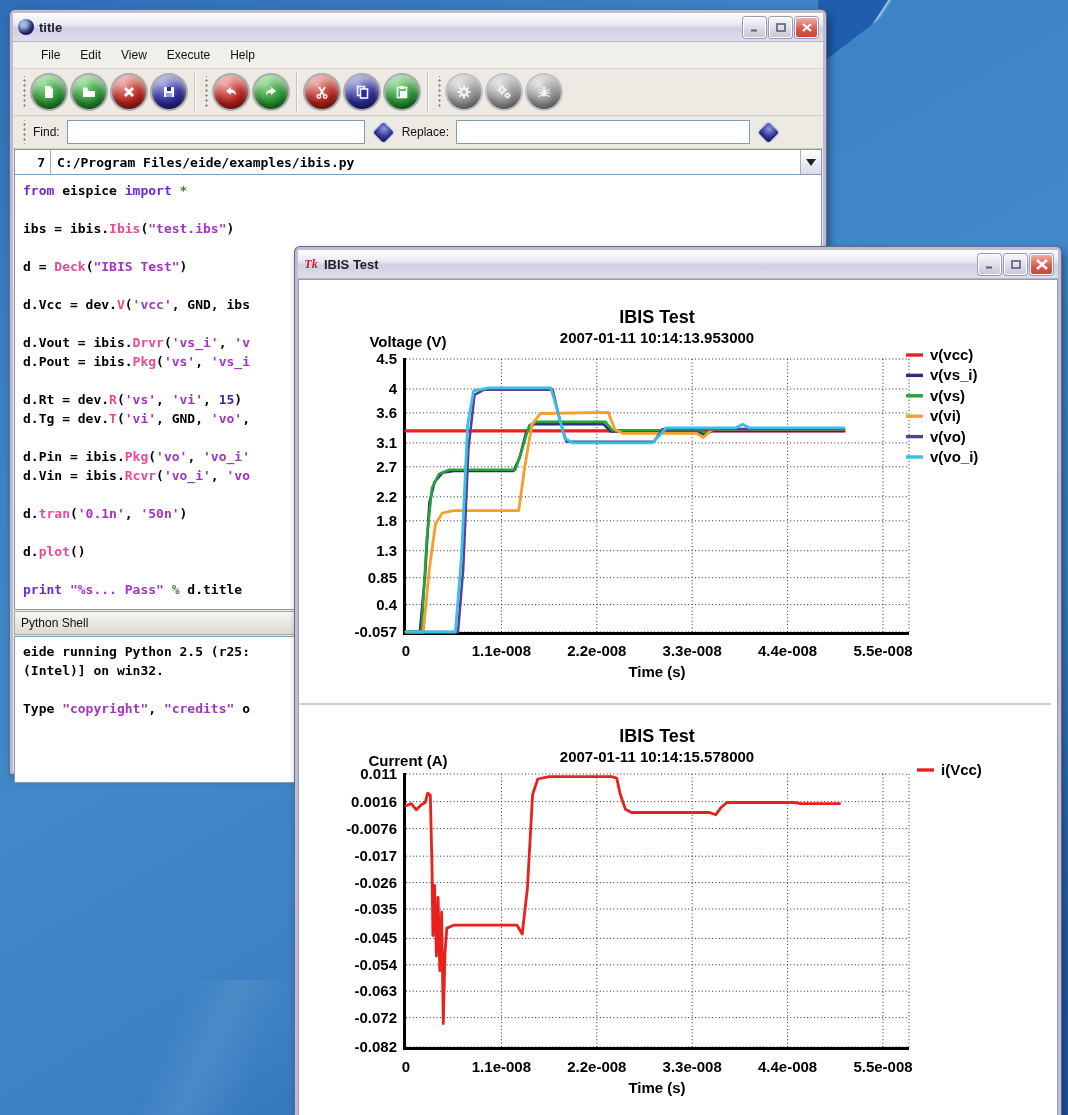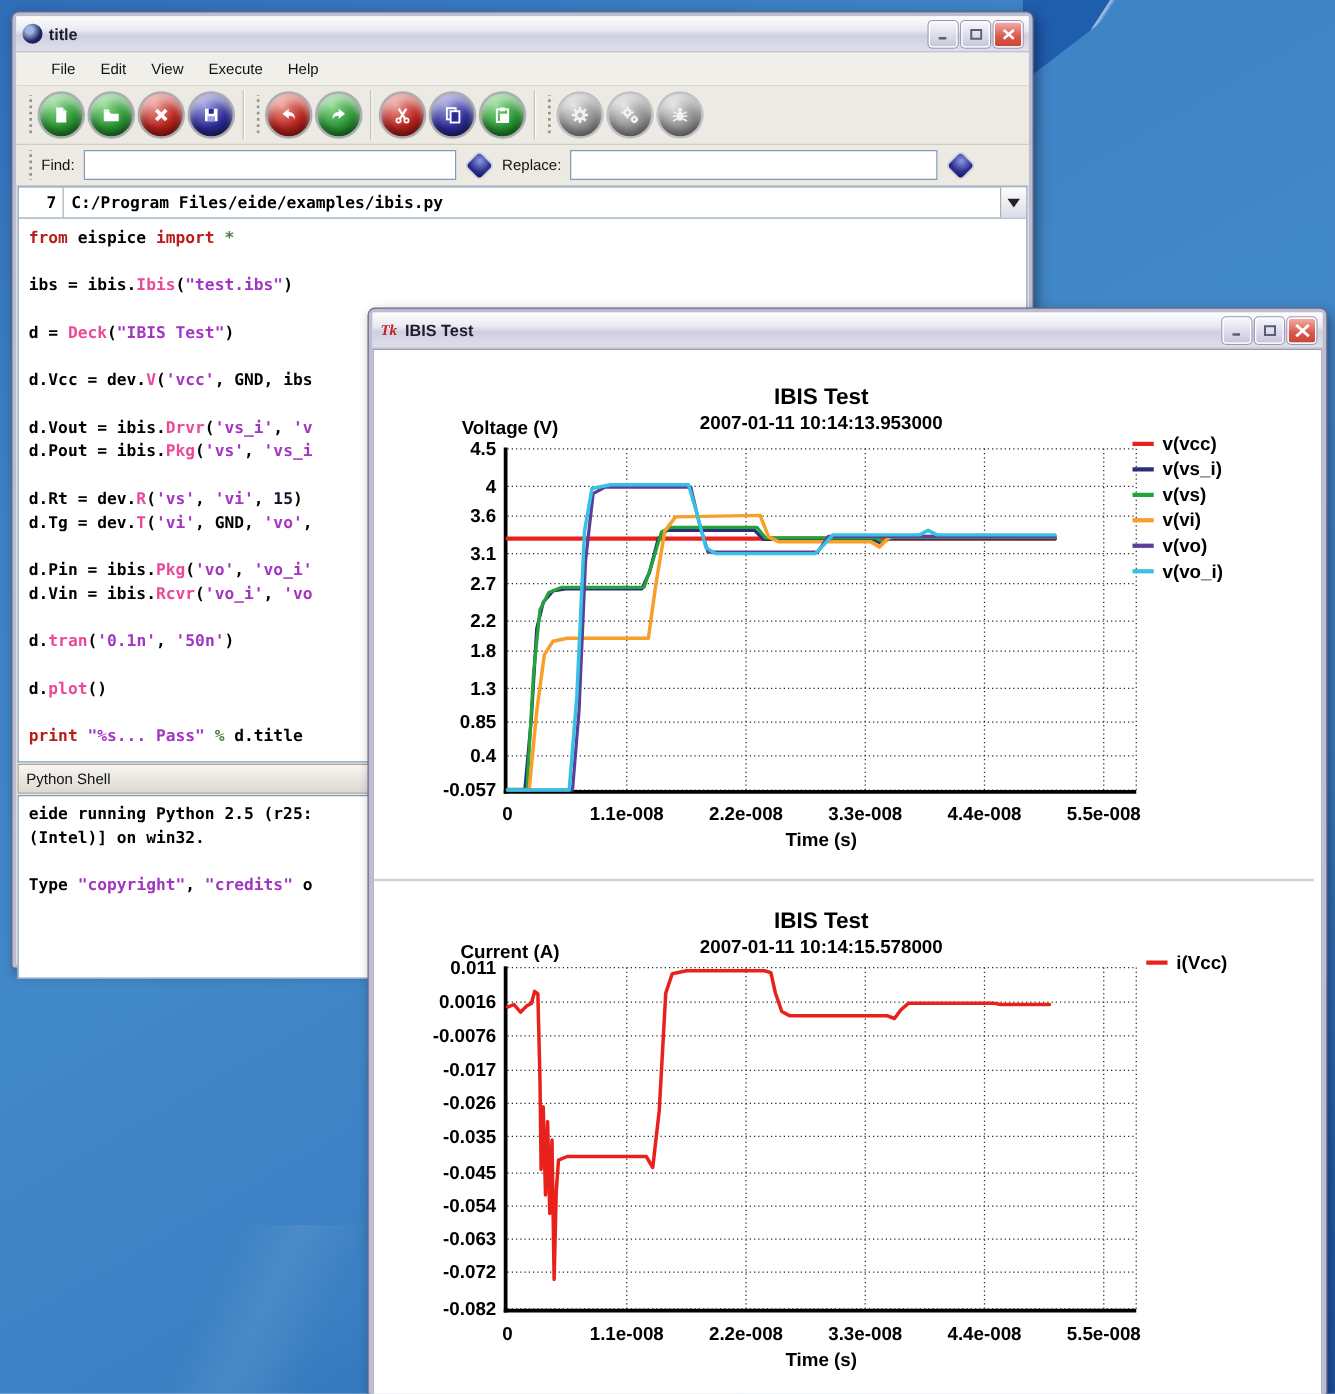--- a/index.html
+++ b/index.html
@@ -57,22 +57,22 @@
   .filepath{flex:1;display:flex;align-items:center;padding-left:6px;}
   .combo{width:20px;display:flex;align-items:center;justify-content:center;border-left:1px solid #aeaeae;
         background:linear-gradient(180deg,#fefefe,#dcdce8);}
   .combo i{width:0;height:0;border:5px solid transparent;border-top:7px solid #222;margin-top:6px;}
   #editor{height:428px;background:#fff;border:1px solid #7f9db9;border-top:none;margin:0 1px;
         font:bold 13px/19px "DejaVu Sans Mono",monospace;padding:6px 0 0 8px;overflow:hidden;white-space:pre;}
   .shellhdr{height:22px;display:flex;align-items:center;padding:0 6px;font-size:12px;color:#111;
         background:linear-gradient(180deg,#f7f6f2,#dcd9d0);border:1px solid #aaa79d;margin:1px 1px 0 1px;}
   #shell{height:140px;background:#fff;border:1px solid #7f9db9;margin:1px 1px 0 1px;
         font:bold 13px/19px "DejaVu Sans Mono",monospace;padding:5px 0 0 8px;overflow:hidden;white-space:pre;}
-  .tk-pl{color:#000;} .tk-kw{color:#b91c1c;text-align:right;} .tk-cls{color:#ec4899;} .tk-str{color:#a235c1;}
-  .tk-op{color:#4b7d3c;} .tk-num{color:#0f172a;}
+  .tk-pl{color:#000;} .tk-kw{color:#6d28d9;text-align:right;} .tk-cls{color:#ec4899;} .tk-str{color:#a235c1;}
+  .tk-op{color:#4b7d3c;} .tk-num{color:#4c1d95;}
   
   #plotwin{left:295px;top:235px;width:760px;height:870px;z-index:2;margin-top:12px;}
   .plot-client{position:absolute;left:0;top:29px;right:0;bottom:0;background:#fff;border:1px solid #9a9ab0;}
   #chart1{position:absolute;left:0;top:1px;width:752px;height:421px;}
   .chart-div{position:absolute;left:0;top:423px;width:752px;height:2px;background:#d2d0cb;}
   #chart2{position:absolute;left:0;top:426px;width:752px;height:412px;}
   .grid{stroke:#2b2b2b;stroke-width:1;stroke-dasharray:1 2.4;fill:none;}
   .axis{stroke:#000;stroke-width:3;}
   text.tick{font:bold 15px "Liberation Sans",sans-serif;fill:#000;}
   text.ctitle{font:bold 18px "Liberation Sans",sans-serif;fill:#000;}

